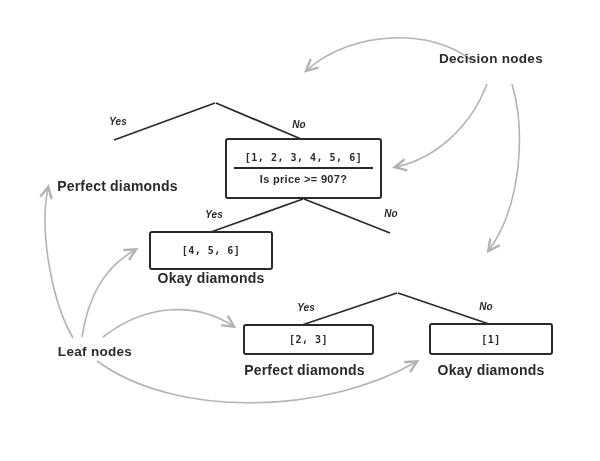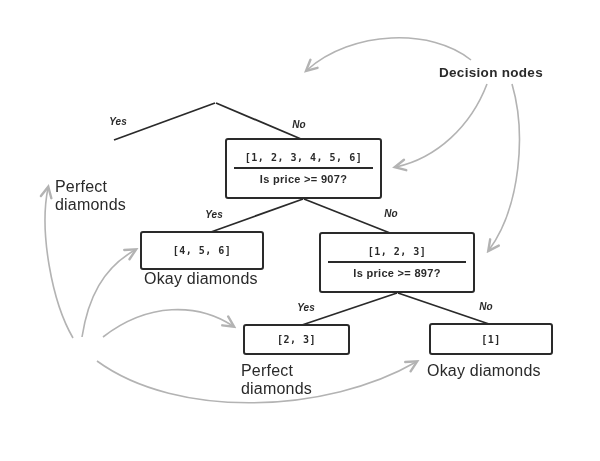--- a/index.html
+++ b/index.html
@@ -13,21 +13,21 @@
     box-sizing:border-box;display:flex;flex-direction:column;justify-content:center;
     align-items:center;z-index:2;
   }
   .set{
     font-family:"DejaVu Sans Mono",monospace;font-weight:bold;font-size:10px;
     letter-spacing:0.5px;white-space:nowrap;
   }
   .divider{width:calc(100% - 14px);border-top:2px solid #2a2a2a;margin:4px 0;}
   .question{font-weight:bold;font-size:11px;letter-spacing:0.3px;white-space:nowrap;}
   .leaf-caption{
-    position:absolute;font-weight:normal;font-size:16px;z-index:2;
+    position:absolute;font-weight:bold;font-size:14px;text-align:center;z-index:2;
     letter-spacing:0.2px;
   }
   .edge-label{
     position:absolute;transform:translate(-50%,-50%);font-weight:bold;font-style:italic;
     font-size:10px;z-index:2;
   }
   .annotation{
     position:absolute;transform:translate(-50%,-50%);font-weight:bold;font-size:13.5px;
     letter-spacing:0.3px;z-index:2;white-space:nowrap;
   }
@@ -66,44 +66,40 @@
 
 
   <div class="leaf-caption" style="left:55px;top:178px;width:125px;">Perfect diamonds</div>
 
   <div class="node" style="left:225px;top:138px;width:157px;height:61px;justify-content:center;">
     <div class="set">[1, 2, 3, 4, 5, 6]</div>
     <div class="divider"></div>
     <div class="question">Is price &gt;= 907?</div>
   </div>
 
-  <div class="node" style="left:140px;top:231px;width:124px;height:39px;">
+  <div class="node" style="left:149px;top:231px;width:124px;height:39px;">
     <div class="set">[4, 5, 6]</div>
   </div>
   <div class="leaf-caption" style="left:144px;top:270px;width:134px;">Okay diamonds</div>
 
-  <div class="node" style="left:319px;top:232px;width:156px;height:61px;">
-    <div class="set">[1, 2, 3]</div>
-    <div class="divider"></div>
-    <div class="question">Is price &gt;= 897?</div>
-  </div>
 
-  <div class="node" style="left:243px;top:324px;width:107px;height:31px;">
+  <div class="node" style="left:243px;top:324px;width:131px;height:31px;">
     <div class="set">[2, 3]</div>
   </div>
   <div class="leaf-caption" style="left:241px;top:362px;width:127px;">Perfect diamonds</div>
 
   <div class="node" style="left:429px;top:323px;width:124px;height:32px;">
     <div class="set">[1]</div>
   </div>
   <div class="leaf-caption" style="left:427px;top:362px;width:128px;">Okay diamonds</div>
 
   <div class="edge-label" style="left:118px;top:121px;">Yes</div>
   <div class="edge-label" style="left:299px;top:124px;">No</div>
   <div class="edge-label" style="left:214px;top:214px;">Yes</div>
   <div class="edge-label" style="left:391px;top:213px;">No</div>
   <div class="edge-label" style="left:306px;top:307px;">Yes</div>
   <div class="edge-label" style="left:486px;top:306px;">No</div>
 
-  <div class="annotation" style="left:491px;top:72px;">Decision nodes</div>
+  <div class="annotation" style="left:491px;top:58px;">Decision nodes</div>
+  <div class="annotation" style="left:95px;top:351px;">Leaf nodes</div>
 
 
 </div>
 
 </body></html>

